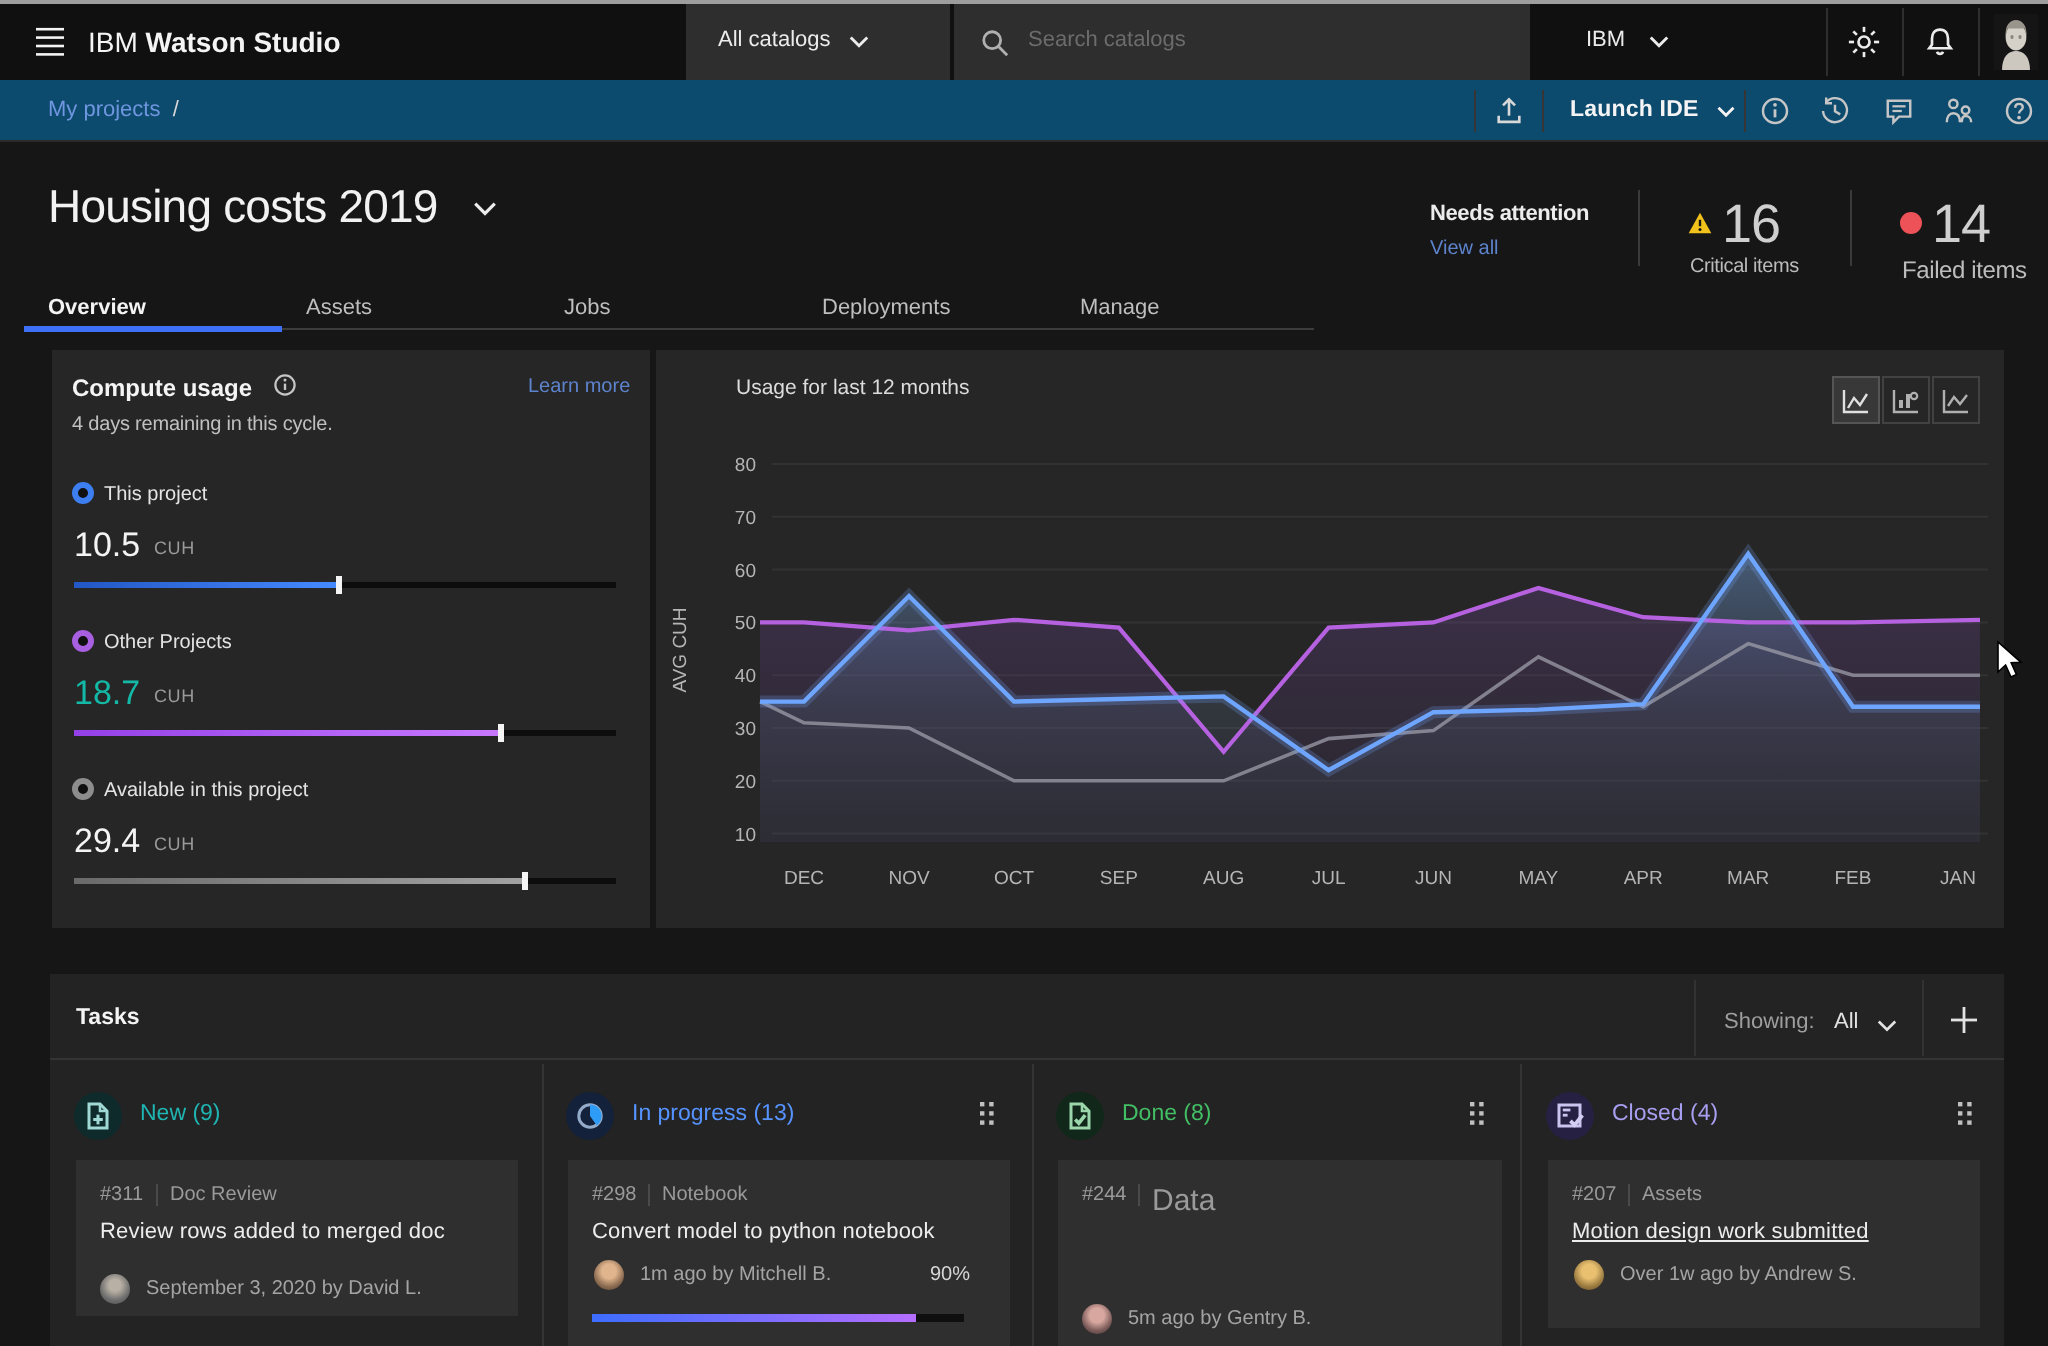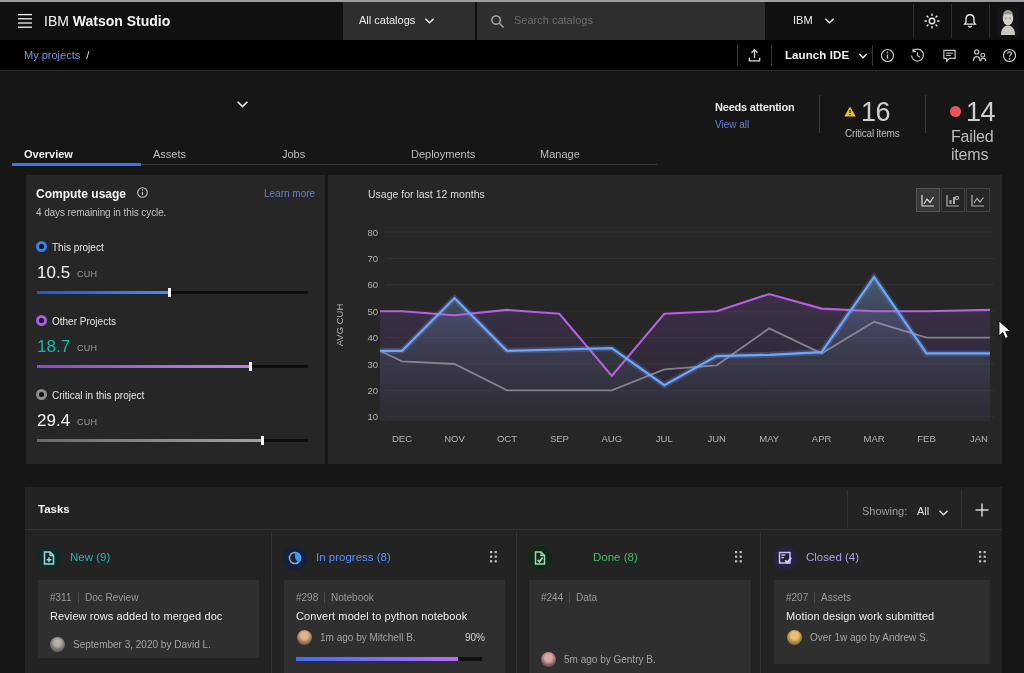--- a/index.html
+++ b/index.html
@@ -70,21 +70,21 @@
     <svg class="abs" style="left:997px;top:5px;" width="22" height="28" viewBox="0 0 22 28">
       <rect x="0" y="0" width="22" height="28" fill="#151515"></rect>
       <path d="M4 28 C4 21 7.5 18.5 11 18.5 C14.5 18.5 18 21 18 28 Z" fill="#cdc8bf"></path>
       <ellipse cx="11" cy="11.5" rx="5.2" ry="6.8" fill="#d6d1c8"></ellipse>
       <path d="M5.8 11 C5.5 5.5 8 3 11 3 C14 3 16.5 5.5 16.3 11 L15.2 7.2 L6.9 7.2 Z" fill="#9a958c"></path>
       <ellipse cx="9" cy="11.5" rx="0.8" ry="1" fill="#8a857c"></ellipse>
       <ellipse cx="13" cy="11.5" rx="0.8" ry="1" fill="#8a857c"></ellipse>
     </svg>
   </div>
 
-  <div class="abs" style="left:0;top:40px;width:1024px;height:31px;background:#000000;border-bottom:1px solid #2a2a2a;">
+  <div class="abs" style="left:0;top:40px;width:1024px;height:31px;background:#0c4a6e;border-bottom:1px solid #2a2a2a;">
     <div class="abs" style="left:24px;top:9px;font-size:11px;color:#6f96de;">My projects&nbsp;&nbsp;<span style="color:#d8d8d8">/</span></div>
     <div class="abs" style="left:737px;top:5px;width:1px;height:21px;background:#363636;"></div>
     <svg class="abs" style="left:747px;top:8px;" width="15" height="15" viewBox="0 0 16 16">
       <g stroke="#d8d8d8" stroke-width="1.4" fill="none">
         <path d="M8 10.5 L8 2"></path>
         <path d="M4.8 5 L8 1.8 L11.2 5"></path>
         <path d="M2.5 10.5 L2.5 13.8 L13.5 13.8 L13.5 10.5"></path>
       </g>
     </svg>
     <div class="abs" style="left:771px;top:5px;width:1px;height:21px;background:#363636;"></div>
@@ -119,38 +119,39 @@
       <path d="M9.5 14 C9.5 11.7 10.3 10.7 11.5 10.7 C13 10.7 14.5 11.7 14.5 14" fill="none" stroke="#c6c6c6" stroke-width="1.3"></path>
     </svg>
 
     <svg class="abs" style="left:1002px;top:8px;" width="15" height="15" viewBox="0 0 16 16">
       <circle cx="8" cy="8" r="6.4" fill="none" stroke="#c6c6c6" stroke-width="1.3"></circle>
       <path d="M6 6.2 C6 4.9 6.9 4.2 8 4.2 C9.2 4.2 10 4.9 10 6 C10 7.6 8 7.5 8 9.3" fill="none" stroke="#c6c6c6" stroke-width="1.3"></path>
       <circle cx="8" cy="11.5" r="1" fill="#c6c6c6"></circle>
     </svg>
   </div>
 
+  <div class="abs" style="left:24px;top:90px;font-size:23px;color:#f2f2f2;letter-spacing:-0.4px;">Housing costs 2019</div>
   <svg class="abs" style="left:236px;top:100px;" width="13" height="9" viewBox="0 0 12 8">
     <path d="M1.5 1.5 L6 6 L10.5 1.5" fill="none" stroke="#ececec" stroke-width="1.5"></path>
   </svg>
 
   <div class="abs" style="left:715px;top:101px;font-size:11px;color:#ececec;font-weight:bold;letter-spacing:-0.2px;">Needs attention</div>
   <div class="abs" style="left:715px;top:119px;font-size:10px;color:#5d83cc;">View all</div>
   <div class="abs" style="left:819px;top:95px;width:1px;height:38px;background:#3a3a3a;"></div>
   <svg class="abs" style="left:844px;top:106px;" width="12" height="11" viewBox="0 0 14 13">
     <path d="M7 0.5 L13.7 12.5 L0.3 12.5 Z" fill="#f1c21b"></path>
     <line x1="7" y1="4.6" x2="7" y2="8.4" stroke="#161616" stroke-width="1.4"></line>
     <circle cx="7" cy="10.3" r="0.9" fill="#161616"></circle>
   </svg>
   <div class="abs" style="left:861px;top:97px;font-size:27px;color:#cfcfcf;letter-spacing:-0.5px;">16</div>
   <div class="abs" style="left:845px;top:128px;font-size:10px;color:#bcbcbc;letter-spacing:-0.2px;">Critical items</div>
   <div class="abs" style="left:925px;top:95px;width:1px;height:38px;background:#3a3a3a;"></div>
   <div class="abs" style="left:950px;top:106px;width:11px;height:11px;border-radius:50%;background:#ee5259;"></div>
   <div class="abs" style="left:966px;top:97px;font-size:27px;color:#cfcfcf;letter-spacing:-0.5px;">14</div>
-  <div class="abs" style="left:951px;top:128px;font-size:16px;color:#bcbcbc;letter-spacing:-0.2px;">Failed items</div>
+  <div class="abs" style="left:951px;top:128px;font-size:12px;color:#bcbcbc;letter-spacing:-0.2px;">Failed items</div>
 
   <div class="abs" style="left:141px;top:143px;width:516px;height:22px;border-bottom:1px solid #3c3c3c;"></div>
   <div class="abs" style="left:12px;top:163px;width:129px;height:3px;background:#3d70f6;"></div>
   <div class="abs" style="left:24px;top:148px;font-size:11px;color:#f4f4f4;font-weight:bold;">Overview</div>
   <div class="abs" style="left:153px;top:148px;font-size:11px;color:#bebebe;">Assets</div>
   <div class="abs" style="left:282px;top:148px;font-size:11px;color:#bebebe;">Jobs</div>
   <div class="abs" style="left:411px;top:148px;font-size:11px;color:#bebebe;">Deployments</div>
   <div class="abs" style="left:540px;top:148px;font-size:11px;color:#bebebe;">Manage</div>
 
   <div class="abs" style="left:26px;top:175px;width:299px;height:289px;background:#262626;"></div>
@@ -173,21 +174,21 @@
 
   <div class="abs" style="left:36px;top:315px;width:11px;height:11px;border-radius:50%;border:3px solid #a85fe0;background:#101010;"></div>
   <div class="abs" style="left:52px;top:316px;font-size:10px;color:#e4e4e4;">Other Projects</div>
   <div class="abs" style="left:37px;top:337px;font-size:17px;color:#14b8a6;">18.7</div>
   <div class="abs" style="left:77px;top:343px;font-size:9px;color:#9a9a9a;letter-spacing:0.3px;">CUH</div>
   <div class="abs" style="left:37px;top:365px;width:271px;height:3px;background:#0d0d0d;"></div>
   <div class="abs" style="left:37px;top:365px;width:213px;height:3px;background:linear-gradient(90deg,#9440e8,#c879ff);"></div>
   <div class="abs" style="left:249px;top:362px;width:3px;height:9px;background:#f4f4f4;"></div>
 
   <div class="abs" style="left:36px;top:389px;width:11px;height:11px;border-radius:50%;border:3px solid #8d8d8d;background:#101010;"></div>
-  <div class="abs" style="left:52px;top:390px;font-size:10px;color:#e4e4e4;">Critical in this project</div>
+  <div class="abs" style="left:52px;top:390px;font-size:10px;color:#e4e4e4;">Available in this project</div>
   <div class="abs" style="left:37px;top:411px;font-size:17px;color:#f4f4f4;">29.4</div>
   <div class="abs" style="left:77px;top:417px;font-size:9px;color:#9a9a9a;letter-spacing:0.3px;">CUH</div>
   <div class="abs" style="left:37px;top:439px;width:271px;height:3px;background:#0d0d0d;"></div>
   <div class="abs" style="left:37px;top:439px;width:225px;height:3px;background:linear-gradient(90deg,#6a6a6a,#a2a2a2);"></div>
   <div class="abs" style="left:261px;top:436px;width:3px;height:9px;background:#f4f4f4;"></div>
 
   <div class="abs" style="left:328px;top:175px;width:674px;height:289px;background:#262626;"></div>
   <div class="abs" style="left:368px;top:188px;font-size:10.5px;color:#dcdcdc;">Usage for last 12 months</div>
 
   <div class="abs" style="left:916px;top:188px;width:24px;height:24px;background:#383838;border:1px solid #555;"></div>
@@ -301,21 +302,21 @@
   <div class="abs" style="left:85px;top:592px;font-size:10px;color:#9a9a9a;">Doc Review</div>
   <div class="abs" style="left:50px;top:610px;font-size:11px;color:#ededed;letter-spacing:0.1px;">Review rows added to merged doc</div>
   <div class="abs" style="left:50px;top:637px;width:15px;height:15px;border-radius:50%;background:radial-gradient(circle at 50% 38%,#b8b0a4 25%,#6e6e6e 62%,#4a4a4a 100%);"></div>
   <div class="abs" style="left:73px;top:639px;font-size:10px;color:#a4a4a4;">September 3, 2020 by David L.</div>
 
   <div class="abs" style="left:283px;top:546px;width:24px;height:24px;border-radius:50%;background:#14213a;"></div>
   <svg class="abs" style="left:288px;top:551px;" width="14" height="14" viewBox="0 0 14 14">
     <circle cx="7" cy="7" r="5.6" fill="none" stroke="#93abc9" stroke-width="1.5"></circle>
     <path d="M7 7 L7 1.2 A5.8 5.8 0 0 1 10.4 11.7 Z" fill="#2e9cf7"></path>
   </svg>
-  <div class="abs" style="left:316px;top:551px;font-size:11.5px;color:#5693ff;">In progress (8)</div>
+  <div class="abs" style="left:316px;top:551px;font-size:11.5px;color:#5693ff;">In progress (13)</div>
   <svg class="abs" style="left:489px;top:550px;" width="9" height="14" viewBox="0 0 9 14">
     <g fill="#c0c0c0">
       <rect x="1" y="1" width="2.2" height="2.2"></rect>
         <rect x="5.6" y="1" width="2.2" height="2.2"></rect>
       <rect x="1" y="5.6" width="2.2" height="2.2"></rect>
         <rect x="5.6" y="5.6" width="2.2" height="2.2"></rect>
       <rect x="1" y="10.2" width="2.2" height="2.2"></rect>
         <rect x="5.6" y="10.2" width="2.2" height="2.2"></rect>
     </g>
   </svg>
@@ -329,35 +330,35 @@
   <div class="abs" style="left:465px;top:632px;font-size:10px;color:#d6d6d6;">90%</div>
   <div class="abs" style="left:296px;top:657px;width:186px;height:4px;background:#0f0f0f;"></div>
   <div class="abs" style="left:296px;top:657px;width:162px;height:4px;background:linear-gradient(90deg,#3d6dff,#b56eff);"></div>
 
   <div class="abs" style="left:528px;top:546px;width:24px;height:24px;border-radius:50%;background:#11271a;"></div>
   <svg class="abs" style="left:534px;top:551px;" width="12" height="14" viewBox="0 0 12 14">
     <path d="M1.5 1 L7 1 L10.5 4.5 L10.5 13 L1.5 13 Z" fill="none" stroke="#9cd6ab" stroke-width="1.5"></path>
     <path d="M7 1 L7 4.5 L10.5 4.5" fill="none" stroke="#9cd6ab" stroke-width="1.3"></path>
     <path d="M3.6 8.8 L5.4 10.6 L8.6 6.6" fill="none" stroke="#9cd6ab" stroke-width="1.8"></path>
   </svg>
-  <div class="abs" style="left:561px;top:551px;font-size:11.5px;color:#42be65;margin-left:32px;">Done (8)</div>
+  <div class="abs" style="left:561px;top:551px;font-size:11.5px;color:#42be65;">Done (8)</div>
   <svg class="abs" style="left:734px;top:550px;" width="9" height="14" viewBox="0 0 9 14">
     <g fill="#c0c0c0">
       <rect x="1" y="1" width="2.2" height="2.2"></rect>
         <rect x="5.6" y="1" width="2.2" height="2.2"></rect>
       <rect x="1" y="5.6" width="2.2" height="2.2"></rect>
         <rect x="5.6" y="5.6" width="2.2" height="2.2"></rect>
       <rect x="1" y="10.2" width="2.2" height="2.2"></rect>
         <rect x="5.6" y="10.2" width="2.2" height="2.2"></rect>
     </g>
   </svg>
   <div class="abs" style="left:529px;top:580px;width:222px;height:93px;background:#2f2f2f;"></div>
   <div class="abs" style="left:541px;top:592px;font-size:10px;color:#9a9a9a;">#244</div>
   <div class="abs" style="left:569px;top:592px;width:1px;height:11px;background:#4a4a4a;"></div>
-  <div class="abs" style="left:576px;top:592px;font-size:10px;color:#9a9a9a;">Data</div>
+  <div class="abs" style="left:576px;top:592px;font-size:15px;color:#9a9a9a;">Data</div>
   <div class="abs" style="left:541px;top:652px;width:15px;height:15px;border-radius:50%;background:radial-gradient(circle at 50% 38%,#d8a8a0 30%,#7a5a58 65%,#463234 100%);"></div>
   <div class="abs" style="left:564px;top:654px;font-size:10px;color:#a4a4a4;">5m ago by Gentry B.</div>
 
   <div class="abs" style="left:773px;top:546px;width:24px;height:24px;border-radius:50%;background:#262143;"></div>
   <svg class="abs" style="left:778px;top:551px;" width="14" height="14" viewBox="0 0 14 14">
     <rect x="1.5" y="1.5" width="10.5" height="10.5" fill="none" stroke="#cbc4ee" stroke-width="1.5"></rect>
     <line x1="3.4" y1="4" x2="7.2" y2="4" stroke="#cbc4ee" stroke-width="1.4"></line>
     <line x1="3.4" y1="6.6" x2="5.8" y2="6.6" stroke="#cbc4ee" stroke-width="1.4"></line>
     <path d="M7.2 9.4 L9.3 11.5 L13.2 6.6" fill="none" stroke="#d4cef2" stroke-width="1.9"></path>
   </svg>
@@ -369,17 +370,17 @@
       <rect x="1" y="5.6" width="2.2" height="2.2"></rect>
         <rect x="5.6" y="5.6" width="2.2" height="2.2"></rect>
       <rect x="1" y="10.2" width="2.2" height="2.2"></rect>
         <rect x="5.6" y="10.2" width="2.2" height="2.2"></rect>
     </g>
   </svg>
   <div class="abs" style="left:774px;top:580px;width:216px;height:84px;background:#2f2f2f;"></div>
   <div class="abs" style="left:786px;top:592px;font-size:10px;color:#9a9a9a;">#207</div>
   <div class="abs" style="left:814px;top:592px;width:1px;height:11px;background:#4a4a4a;"></div>
   <div class="abs" style="left:821px;top:592px;font-size:10px;color:#9a9a9a;">Assets</div>
-  <div class="abs" style="left:786px;top:610px;font-size:11px;color:#ededed;letter-spacing:0.1px;">Motion design work submitted</div>
+  <div class="abs" style="left:786px;top:610px;font-size:11px;color:#ededed;letter-spacing:0.1px;text-decoration:underline;">Motion design work submitted</div>
   <div class="abs" style="left:787px;top:630px;width:15px;height:15px;border-radius:50%;background:radial-gradient(circle at 50% 38%,#e8c070 30%,#9a7a40 65%,#5a4628 100%);"></div>
   <div class="abs" style="left:810px;top:632px;font-size:10px;color:#a4a4a4;">Over 1w ago by Andrew S.</div>
 
 </div>
 
 </body></html>

